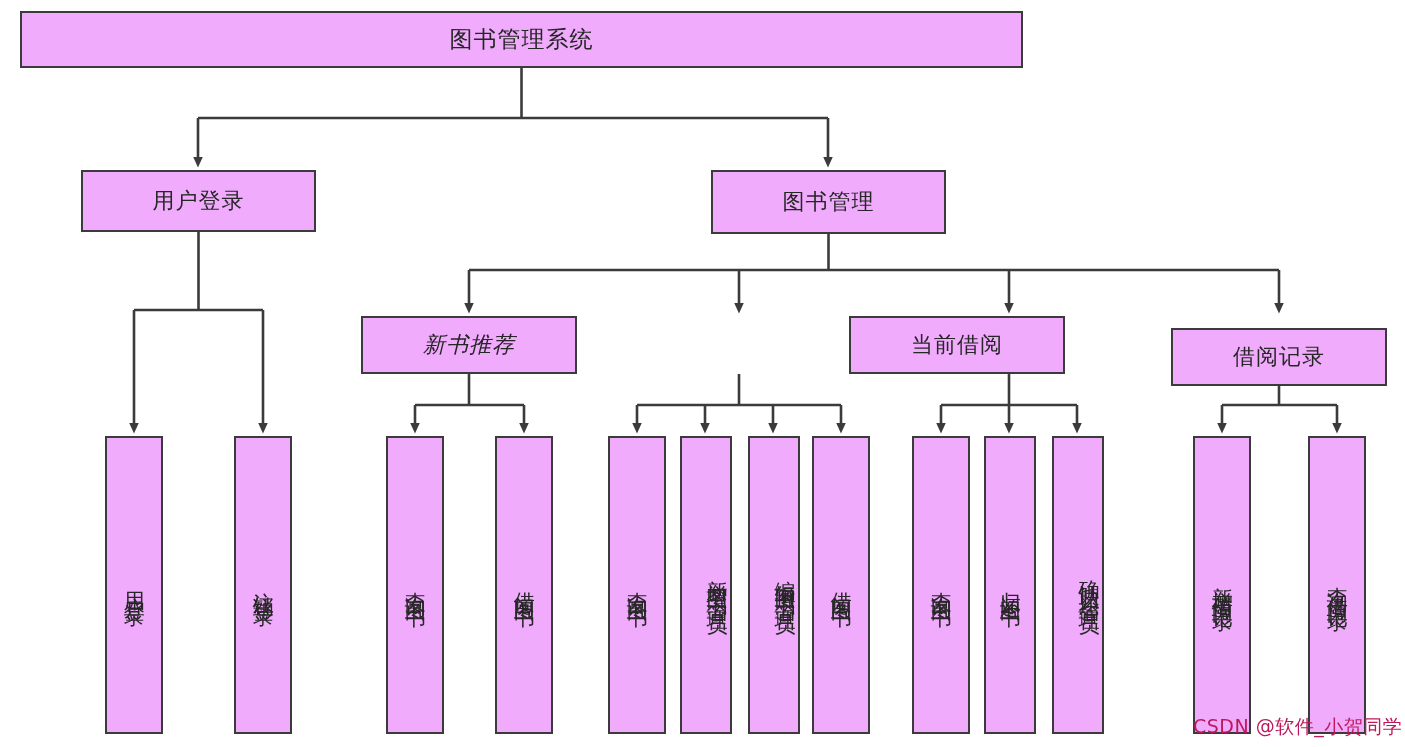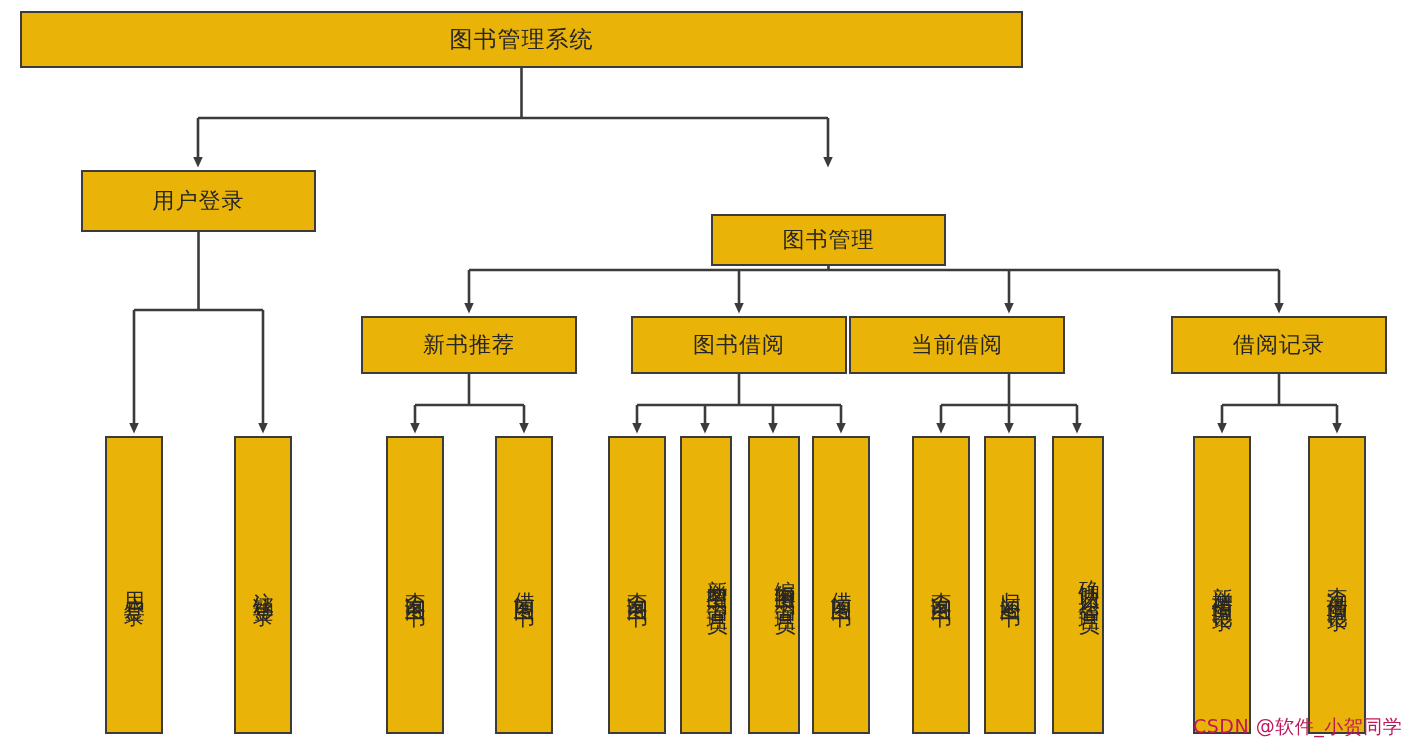--- a/index.html
+++ b/index.html
@@ -4,21 +4,21 @@
 <style>
   html,body{margin:0;padding:0;background:#ffffff;}
   body{
     width:1405px;height:747px;overflow:hidden;
     font-family:"DejaVu Sans","Liberation Sans",sans-serif;
   }
   #stage{position:relative;width:1405px;height:747px;background:#fff;}
   svg#wires{position:absolute;left:0;top:0;width:1405px;height:747px;}
   .node{
     position:absolute;box-sizing:border-box;
-    border:2px solid #3b3b3b;background:#eab308;
+    border:2px solid #3b3b3b;background:#f0abfc;
     display:flex;align-items:center;justify-content:center;
     color:#262626;
   }
   .node.horiz{font-size:22px;line-height:1.1;letter-spacing:1px;}
   .node.root{font-size:23px;}
   .node.vert{
     writing-mode:vertical-rl;text-orientation:upright;
     font-size:21px;letter-spacing:5px;line-height:1.25;
     padding:6px 0;white-space:nowrap;
   }
@@ -79,26 +79,25 @@
       <path d="M1279,374 L1279,405"></path>
       <path d="M1222,405 L1337,405"></path>
       <path d="M1222,405 L1222,424" marker-end="url(#arw)"></path>
       <path d="M1337,405 L1337,424" marker-end="url(#arw)"></path>
     </g>
   </svg>
 
   <div class="node horiz root" style="left:20px;top:11px;width:1003px;height:57px;">图书管理系统</div>
 
   <div class="node horiz" style="left:81px;top:170px;width:235px;height:62px;">用户登录</div>
-  <div class="node horiz" style="left:711px;top:170px;width:235px;height:52px;margin-top:44px;">图书管理</div>
+  <div class="node horiz" style="left:711px;top:170px;width:235px;height:64px;">图书管理</div>
 
-  <div class="node horiz" style="left:361px;top:316px;width:216px;height:58px;">新书推荐</div>
-  <div class="node horiz" style="left:631px;top:316px;width:216px;height:58px;">图书借阅</div>
+  <div class="node horiz" style="left:361px;top:316px;width:216px;height:58px;font-style:italic;">新书推荐</div>
   <div class="node horiz" style="left:849px;top:316px;width:216px;height:58px;">当前借阅</div>
-  <div class="node horiz" style="left:1171px;top:316px;width:216px;height:58px;">借阅记录</div>
+  <div class="node horiz" style="left:1171px;top:328px;width:216px;height:58px;">借阅记录</div>
 
   <div class="node vert" style="left:105px;top:436px;width:58px;height:298px;">用户登录</div>
   <div class="node vert" style="left:234px;top:436px;width:58px;height:298px;">注销登录</div>
 
   <div class="node vert" style="left:386px;top:436px;width:58px;height:298px;">查询图书</div>
   <div class="node vert" style="left:495px;top:436px;width:58px;height:298px;">借阅图书</div>
 
   <div class="node vert" style="left:608px;top:436px;width:58px;height:298px;">查询图书</div>
   <div class="node vert topalign" style="left:680px;top:436px;width:52px;height:298px;">新增图书（管理员）</div>
   <div class="node vert topalign" style="left:748px;top:436px;width:52px;height:298px;">编辑图书（管理员）</div>

